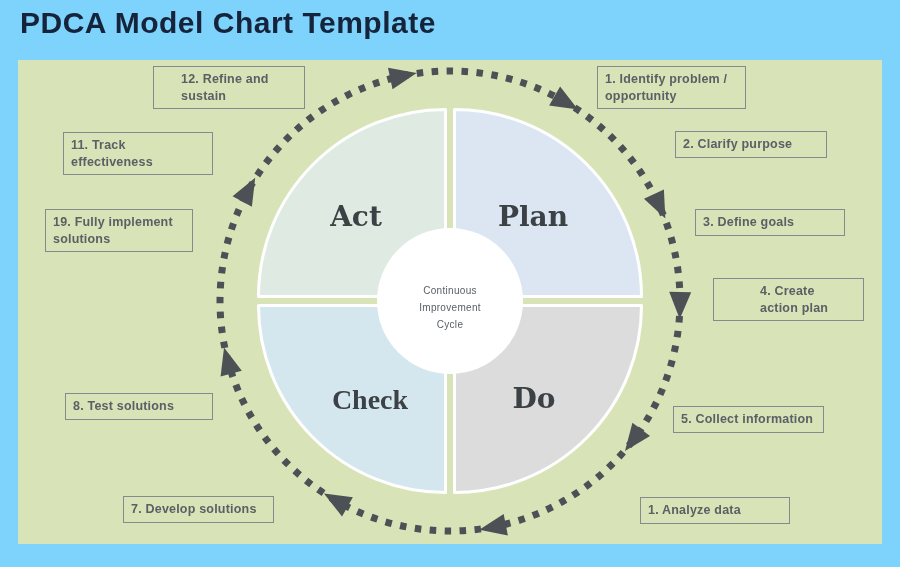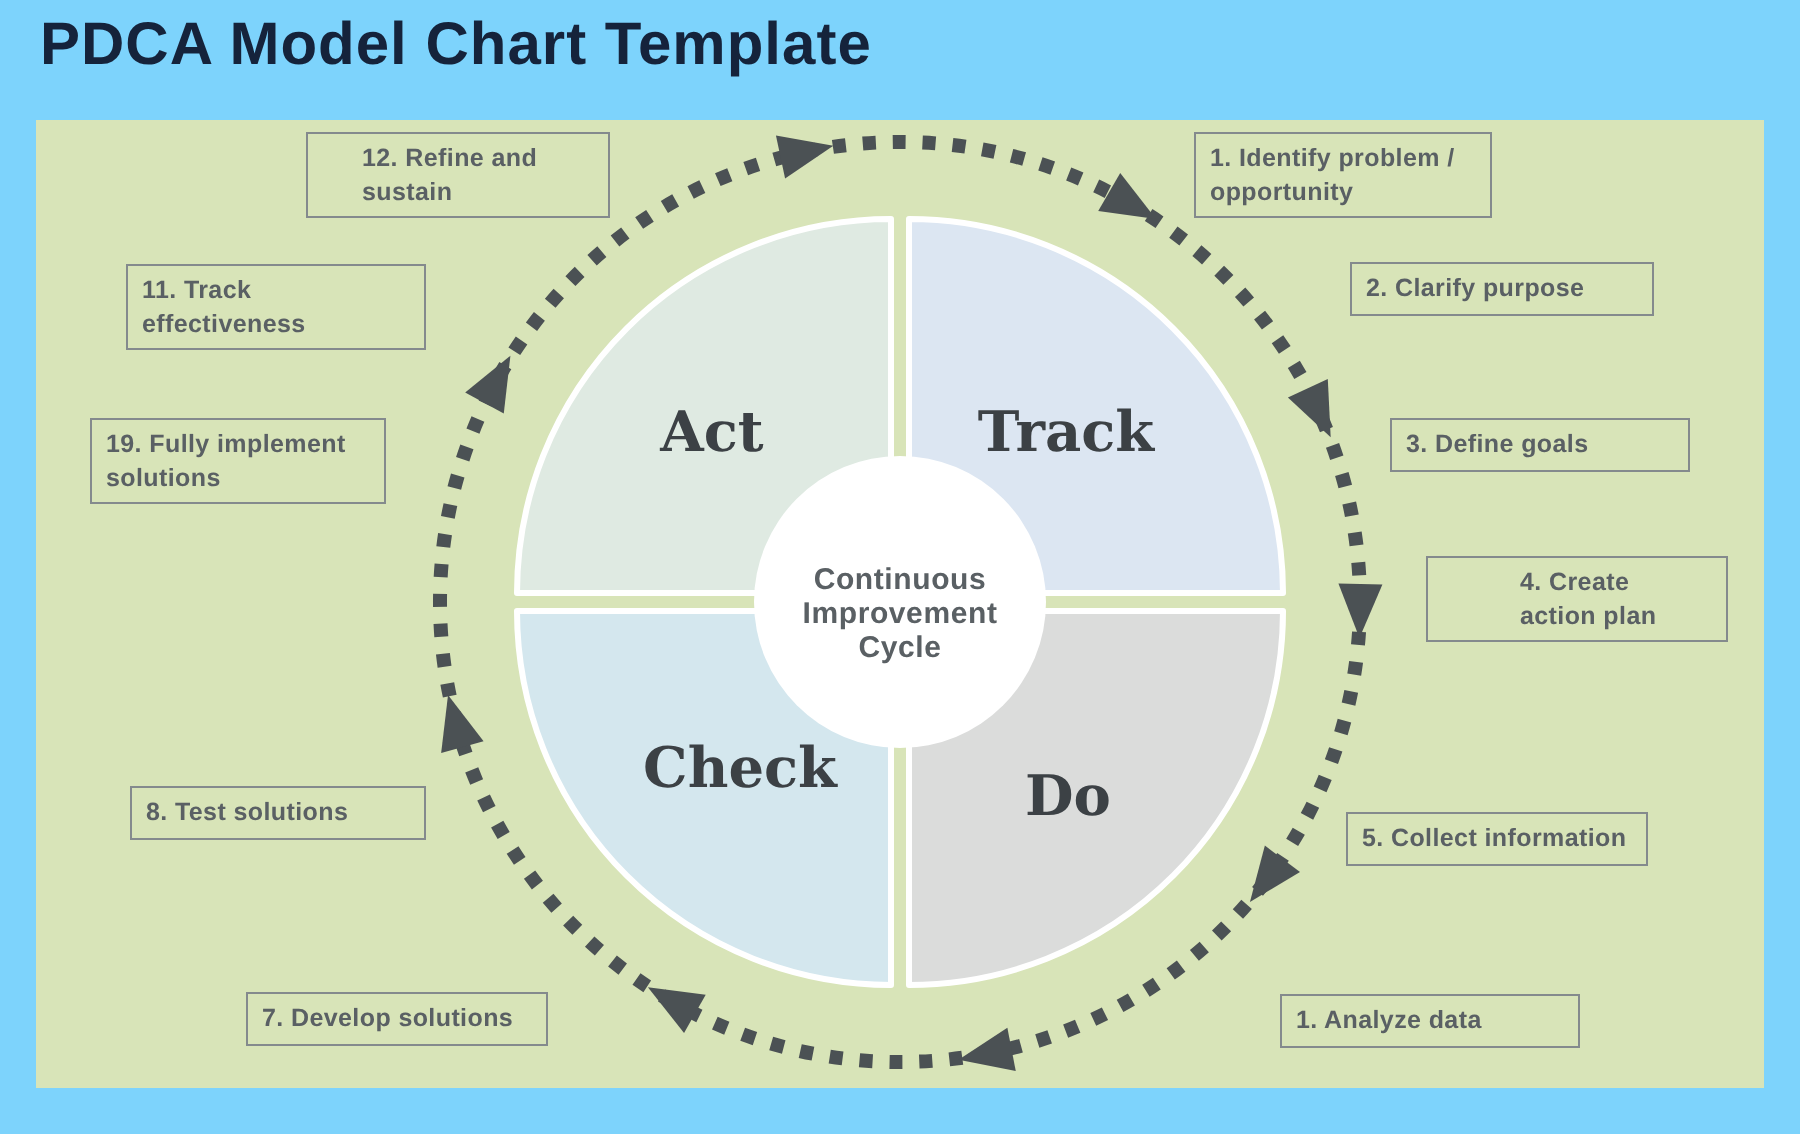--- a/index.html
+++ b/index.html
@@ -34,25 +34,25 @@
   .s10 { left:45px;  top:209px; width:148px; }
   .s11 { left:63px;  top:132px; width:150px; }
   .s12 { left:153px; top:66px;  width:152px;padding-left:27px; }
   .q-label {
     position:absolute; transform:translate(-50%,-50%);
     font-family:"DejaVu Serif", serif; font-weight:bold;
     font-size:28px; color:#3c4145; white-space:nowrap;
   }
   .q-act   { left:356px; top:216px; }
   .q-plan  { left:533px; top:216px; }
-  .q-check { left:370px; top:384px; }
+  .q-check { left:370px; top:400px;font-family:Liberation Serif, serif; }
   .q-do    { left:534px; top:398px; }
   .center-label {
     position:absolute; left:450px; top:307px; transform:translate(-50%,-50%);
-    width:160px; text-align:center; font-size:15px; font-weight:bold;
+    width:160px; text-align:center; font-size:10px; font-weight:normal;
     color:#5a6064; line-height:17px; letter-spacing:.3px; white-space:pre-line;
   }
 </style>
 </head>
 <body>
 
 <div id="stage">
 
   <h1 class="page-title">PDCA Model Chart Template</h1>
 
@@ -78,21 +78,21 @@
       <polygon points="-12,-11 -12,11 15,0" transform="translate(662,244) rotate(91)"></polygon>
       <polygon points="-12,-11 -12,11 15,0" transform="translate(616,379) rotate(127)"></polygon>
       <polygon points="-12,-11 -12,11 15,0" transform="translate(476,467) rotate(169)"></polygon>
       <polygon points="-12,-11 -12,11 15,0" transform="translate(319,441) rotate(209.5)"></polygon>
       <polygon points="-12,-11 -12,11 15,0" transform="translate(210,302) rotate(254.6)"></polygon>
       <polygon points="-12,-11 -12,11 15,0" transform="translate(230,131) rotate(-61.3)"></polygon>
     </g>
   </svg>
 
   <div class="q-label q-act">Act</div>
-  <div class="q-label q-plan">Track</div>
+  <div class="q-label q-plan">Plan</div>
   <div class="q-label q-check">Check</div>
   <div class="q-label q-do">Do</div>
 
   <div class="center-label">Continuous
 Improvement
 Cycle</div>
 
   <div class="step s1">1. Identify problem / opportunity</div>
   <div class="step s2">2. Clarify purpose</div>
   <div class="step s3">3. Define goals</div>

